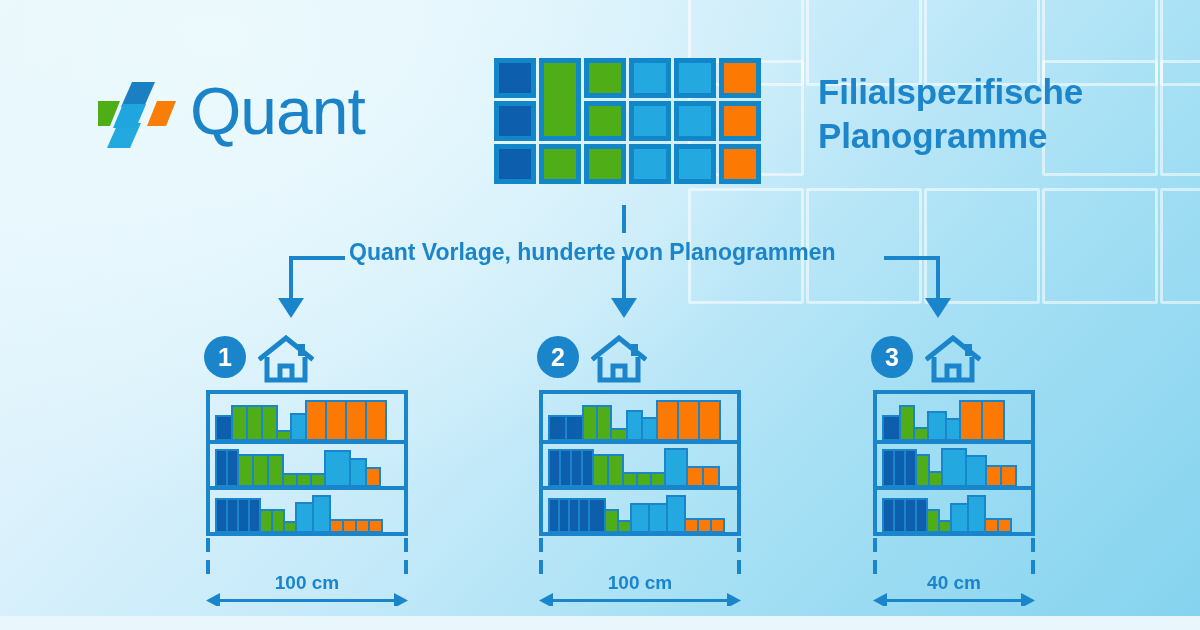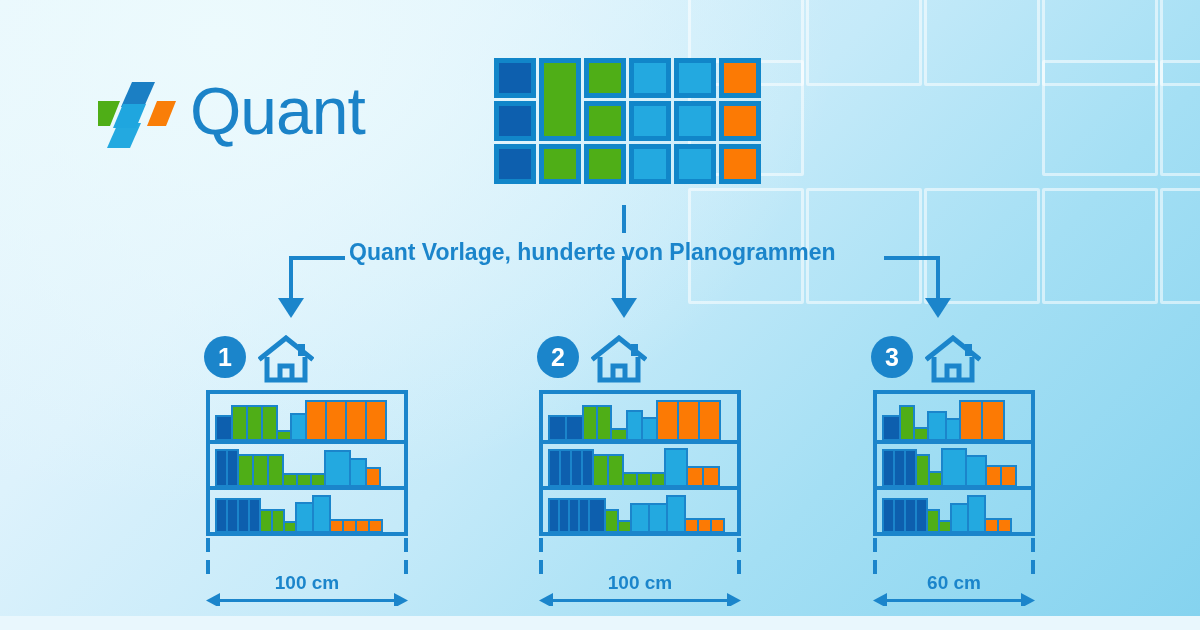--- a/index.html
+++ b/index.html
@@ -110,20 +110,24 @@
     <svg id="logo-mark" viewBox="0 0 78 66">
       <polygon points="34,0 57,0 46,25 23,25" fill="#1b7fc4"></polygon>
       <polygon points="59,19 78,19 68,44 49,44" fill="#f97e08"></polygon>
       <polygon points="0,19 22,19 12,44 0,44" fill="#4fae17"></polygon>
       <polygon points="20,41 43,41 32,66 9,66" fill="#23a9e0"></polygon>
       <polygon points="25,22 48,22 38,46 15,46" fill="#1fa6df"></polygon>
     </svg>
     <div id="logo-word">Quant</div>
   </div>
 
+  <div id="headline">
+    <div>Filialspezifische</div>
+    <div>Planogramme</div>
+  </div>
 
   <div id="master-grid">
       <div class="mcell" style="grid-area: 1 / 1;">
         <i style="background: rgb(13, 95, 174);"></i>
       </div>
       <div class="mcell tall" style="grid-area: 1 / 2 / span 2;">
         <i style="background: rgb(79, 174, 23);"></i>
       </div>
       <div class="mcell" style="grid-area: 1 / 3;">
         <i style="background: rgb(79, 174, 23);"></i>
@@ -361,17 +365,17 @@
             <rect x="2" y="150" width="4" height="14" fill="#1b85cb"></rect>
             <rect x="160" y="150" width="4" height="14" fill="#1b85cb"></rect>
           </svg>
         </div>
         <div style="position: relative;"><svg width="166" height="46" viewBox="0 0 166 46">
             <rect x="2" y="0" width="4" height="14" fill="#1b85cb"></rect>
             <rect x="160" y="0" width="4" height="14" fill="#1b85cb"></rect>
             <rect x="10" y="39" width="146" height="3" fill="#1b85cb"></rect>
             <polygon points="2,40.5 16,33 16,48" fill="#1b85cb"></polygon>
             <polygon points="164,40.5 150,33 150,48" fill="#1b85cb"></polygon>
-          </svg><div class="dim" style="top: 12px;">60 cm</div></div>
+          </svg><div class="dim" style="top: 12px;">40 cm</div></div>
       </div>
     </div>
 
 </div>
 
 </body></html>

